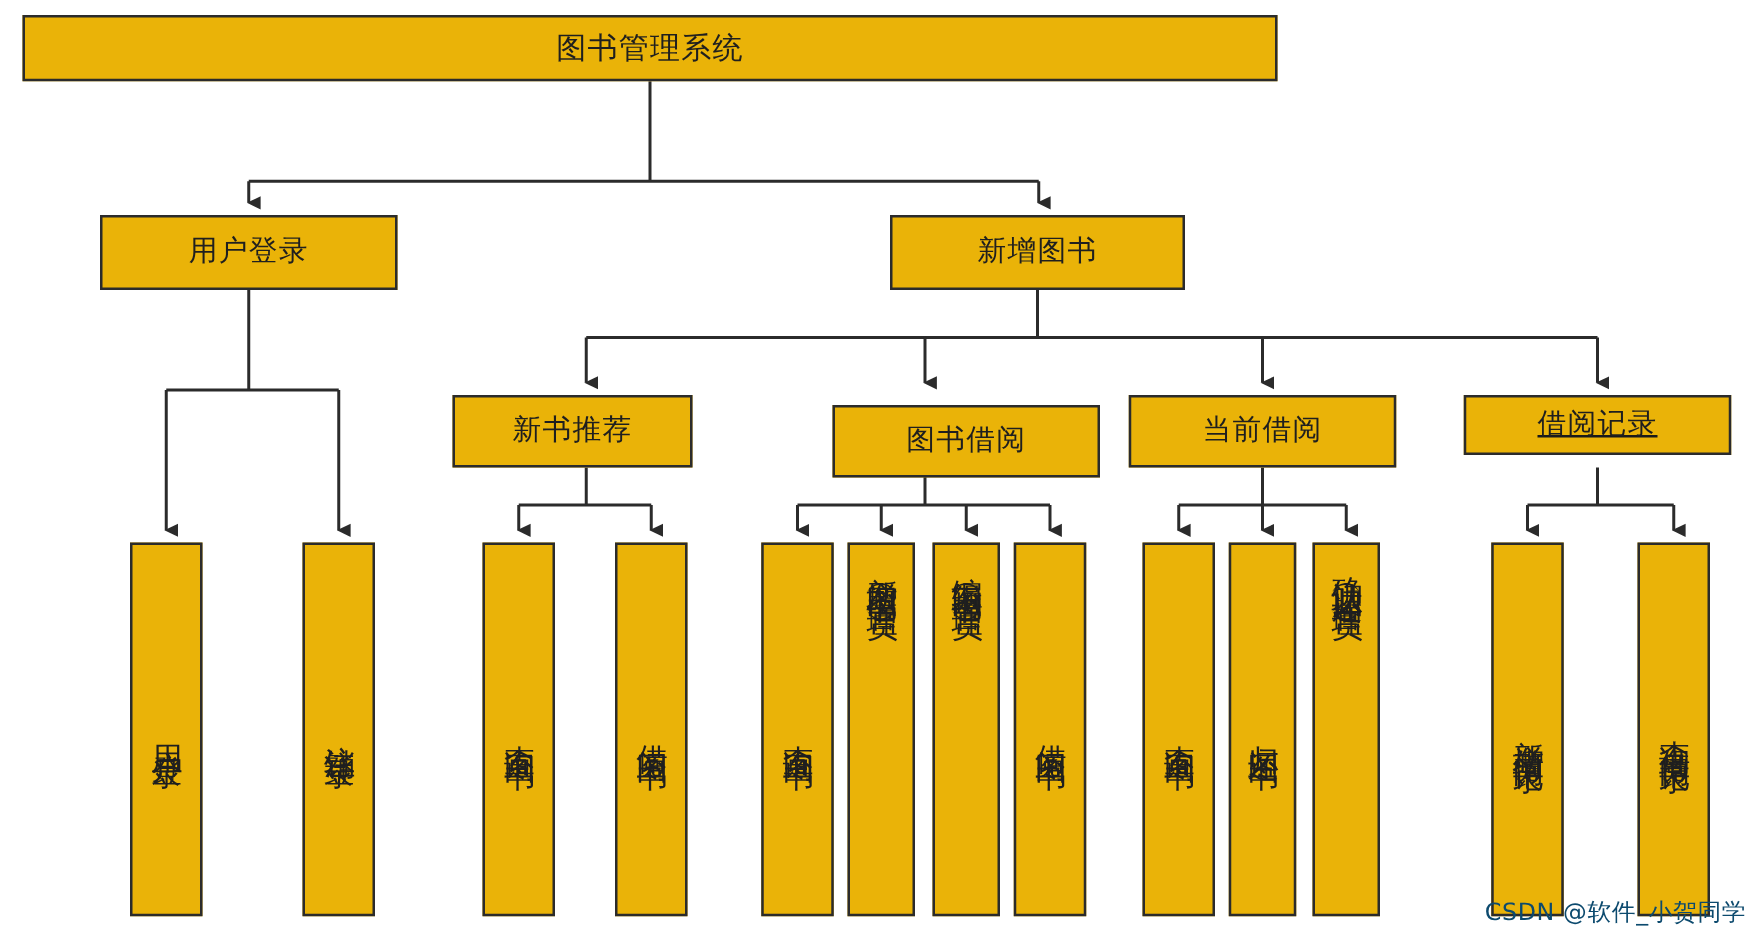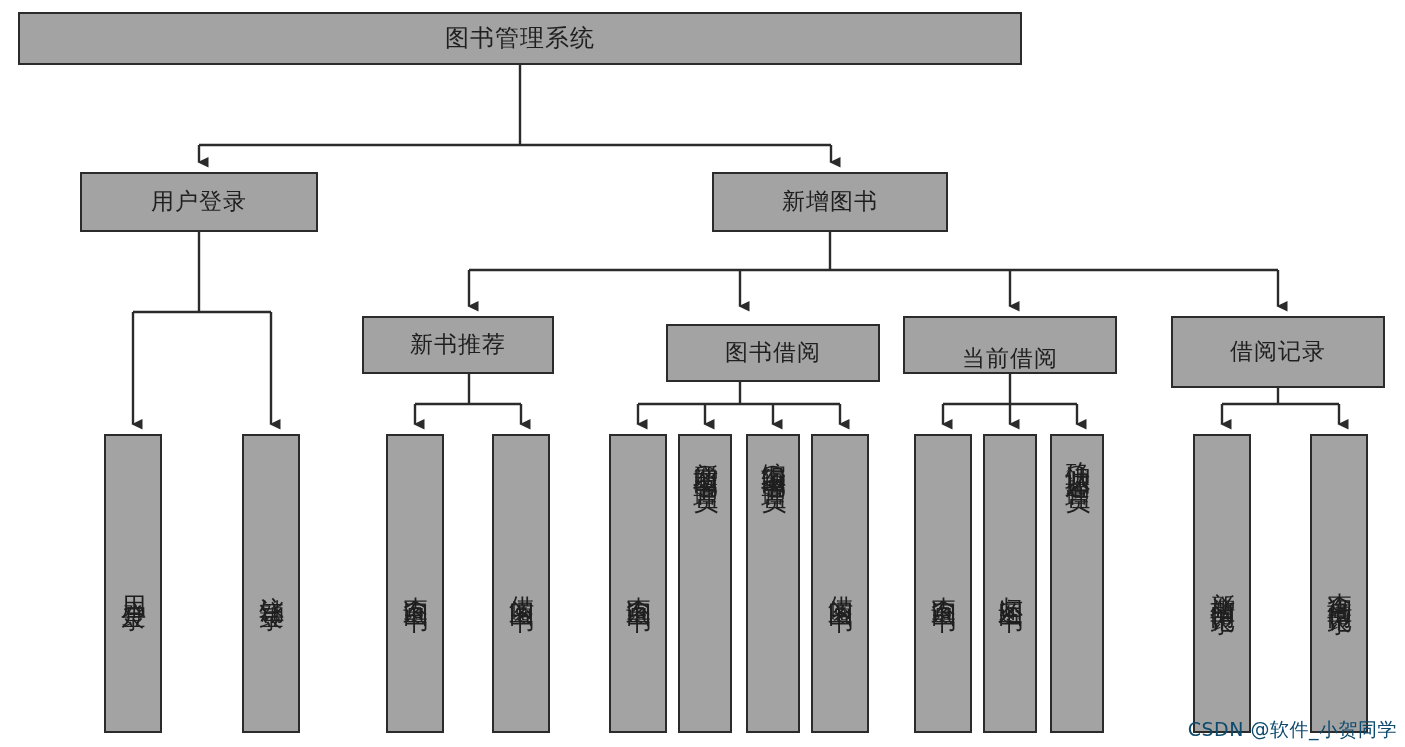--- a/index.html
+++ b/index.html
@@ -18,21 +18,21 @@
   svg.wires{
     position:absolute;
     left:0; top:0;
     width:1405px;
     height:747px;
     pointer-events:none;
   }
   .node{
     position:absolute;
     box-sizing:border-box;
-    background:#a3a3a3;
+    background:#eab308;
     border:2.2px solid #2b2b2b;
     display:flex;
     align-items:center;
     justify-content:center;
     text-align:center;
   }
   .node .lbl{
     font-size:23px;
     line-height:1.18;
     letter-spacing:1px;
@@ -131,24 +131,24 @@
   <div class="node" style="left:712px; top:172px; width:236px; height:60px;">
     <span class="lbl">新增图书</span>
   </div>
 
   <div class="node" style="left:362px; top:316px; width:192px; height:58px;">
     <span class="lbl">新书推荐</span>
   </div>
   <div class="node" style="left:633px; top:324px; width:214px; height:58px;margin-left:33px;">
     <span class="lbl">图书借阅</span>
   </div>
-  <div class="node" style="left:903px; top:316px; width:214px; height:58px;align-items:flex-end;">
+  <div class="node" style="left:903px; top:316px; width:214px; height:58px;">
     <span class="lbl">当前借阅</span>
   </div>
-  <div class="node" style="left:1171px; top:316px; width:214px; height:72px;">
+  <div class="node" style="left:1171px; top:316px; width:214px; height:48px;text-decoration:underline;">
     <span class="lbl">借阅记录</span>
   </div>
 
   <div class="node leaf mid" style="left:104px; top:434px; width:58px; height:299px;">
     <span class="lbl">用户登录</span>
   </div>
   <div class="node leaf mid" style="left:242px; top:434px; width:58px; height:299px;">
     <span class="lbl">注销登录</span>
   </div>
 

